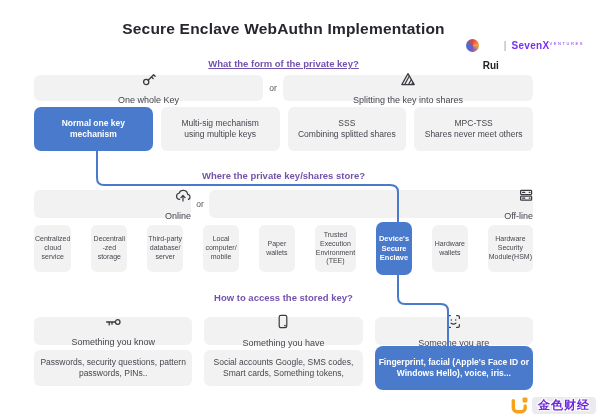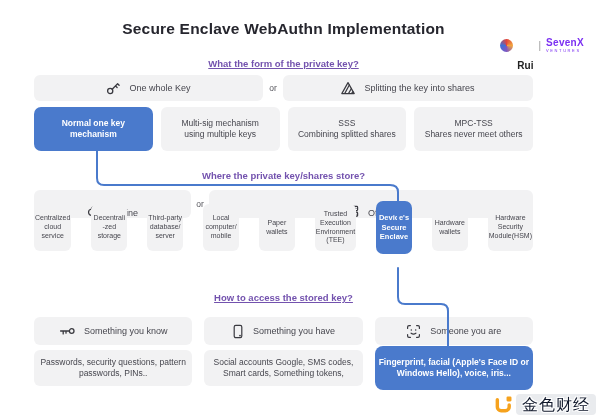--- a/index.html
+++ b/index.html
@@ -14,69 +14,69 @@
     font-size:15.5px; font-weight:bold; color:#26262e; letter-spacing:.2px;
   }
   .brandbar { position:absolute; top:20px; right:16px; display:flex; align-items:center; gap:4px; }
   .avatar {
     width:13px; height:13px; border-radius:50%;
     background:conic-gradient(#e2453c,#f2a33c,#7e57c2,#3f6fd8,#e2453c);
     display:inline-block;
   }
   .author-name { font-size:10px; font-weight:bold; color:#222;margin-top:40px; }
   .brand-sep { font-size:10px; color:#999; padding:0 1px; }
-  .brand-wrap { display:flex; flex-direction:column; line-height:1; }
+  .brand-wrap { display:flex; line-height:1; }
   .brand-name { font-size:10px; font-weight:bold; color:#7b2ff2; letter-spacing:.3px; }
   .brand-sub { font-size:4px; color:#7b2ff2; letter-spacing:1.6px; margin-top:1px; }
   
   .sec-h {
     position:absolute; left:34px; width:499px; text-align:center;
     font-size:9.5px; font-weight:bold; color:#7352ae;
   }
-  .sec-h1 { top:58px;text-decoration:underline; } .sec-h2 { top:170px; } .sec-h3 { top:292px;text-decoration:underline; }
+  .sec-h1 { top:58px;text-decoration:underline; } .sec-h2 { top:170px; } .sec-h3 { top:292px; }
   
   .row { position:absolute; left:34px; width:499px; display:flex; }
   .gbox {
     background:#f2f2f3; border-radius:6px; color:#46464e;
     display:flex; align-items:center; justify-content:center;
-    text-align:center; white-space:pre-line;
+    text-align:center; white-space:pre-line;flex-direction:column;
   }
   .hl { background:#4a7acc !important; color:#ffffff !important; font-weight:bold; }
   .or { display:flex; align-items:center; justify-content:center; font-size:8.5px; color:#55555c; }
   .icon { display:flex; align-items:center; color:#3a3a40; }
   
   .row-options { top:75px; height:26px; }
   .row-options .option { font-size:9px; gap:9px; }
   .opt-a { width:229px; } .opt-or { width:20px; } .opt-b { width:250px; }
   
   .row-mechanisms { top:107px; height:44px; gap:8px; }
   .row-mechanisms .gbox { flex:1; font-size:8.5px; line-height:1.35; }
   .row-mechanisms .hl { border-radius:7px; }
   
   .row-modes { top:190px; height:28px; }
   .row-modes .mode { font-size:9px; gap:9px;align-items:flex-end; }
   .mode-a { width:157px; } .mode-or { width:18px; } .mode-b { flex:1; }
   
-  .row-locations { top:204px; height:47px; gap:20px; }
+  .row-locations { top:225px; height:47px; gap:20px; }
   .row-locations .gbox { flex:1; font-size:7px; line-height:1.25; padding:1px; }
   .row-locations .hl { margin:-3px 0; border-radius:7px; font-size:7.5px; }
   
   .row-factors { top:317px; height:28px; gap:12px; }
   .row-factors .gbox { flex:1; font-size:9px; gap:9px; white-space:nowrap; }
   
   .row-examples { top:350px; height:36px; gap:12px; }
   .row-examples .gbox { flex:1; font-size:8.5px; line-height:1.35; padding:2px; }
   .row-examples .hl { margin:-4px 0; border-radius:8px; }
   
   .connectors { position:absolute; inset:0; width:600px; height:419px; pointer-events:none; }
   
   .watermark { position:absolute; right:4px; bottom:4px; display:flex; align-items:center; gap:3px; }
   .wm-badge {
     background:#e9ebee; border-radius:4px; padding:1px 6px;
-    font-size:16px; font-weight:normal; color:#0f172a; letter-spacing:1px;
+    font-size:12px; font-weight:bold; color:#6d28d9; letter-spacing:1px;
     text-shadow:-1px -1px 0 #fff, 1px -1px 0 #fff, -1px 1px 0 #fff, 1px 1px 0 #fff;
     line-height:1.2;
   }
 </style>
 </head>
 <body>
 
 <div class="page">
 
   <div class="page-title">Secure Enclave WebAuthn Implementation</div>

